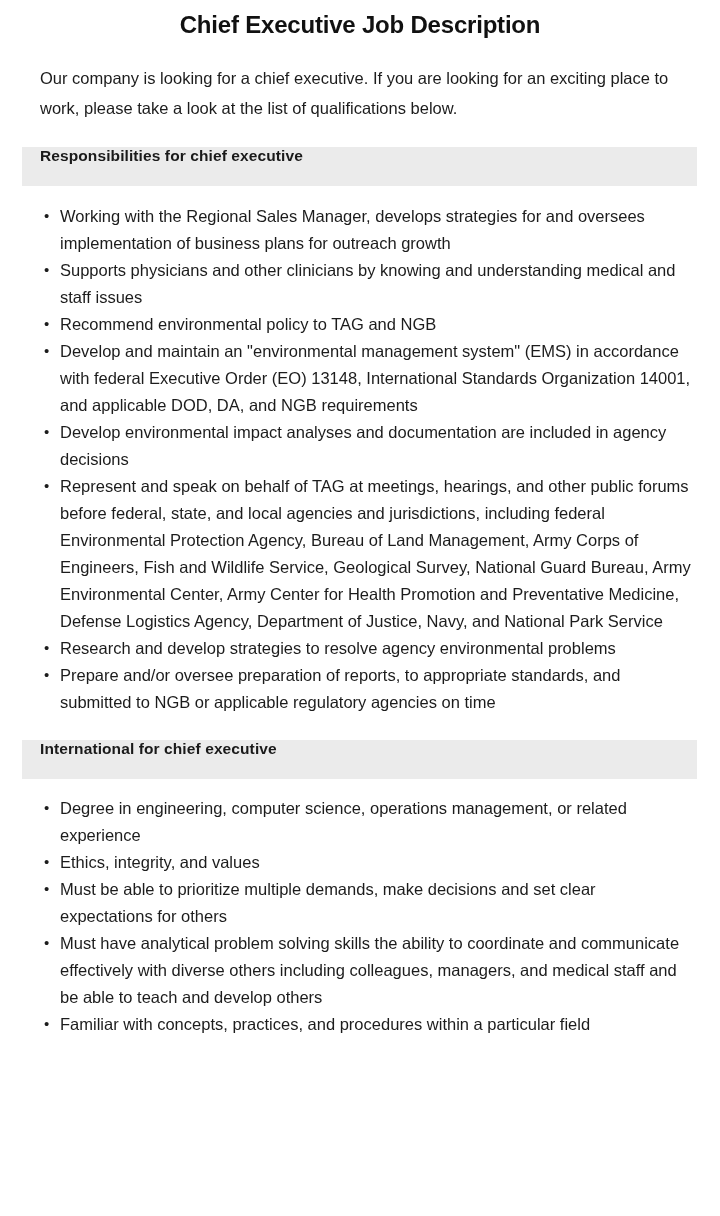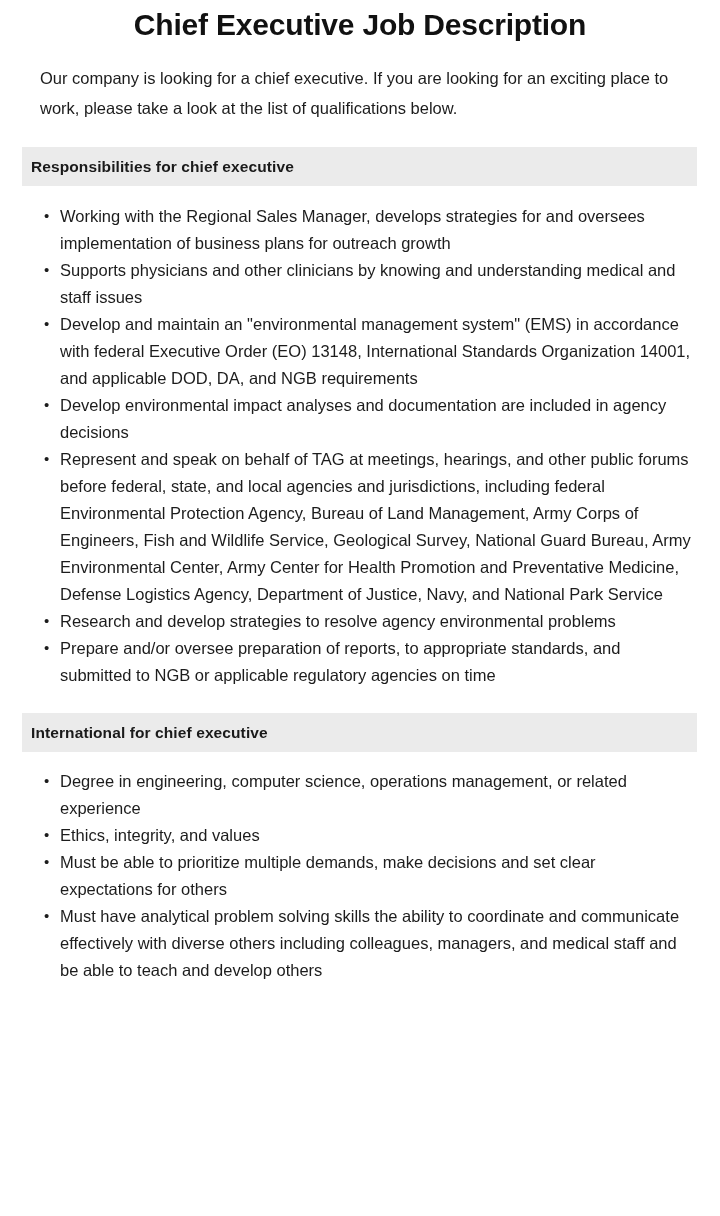--- a/index.html
+++ b/index.html
@@ -14,21 +14,21 @@
     color: #1a1a1a;
     -webkit-font-smoothing: antialiased;
   }
   .page {
     width: 720px;
     box-sizing: border-box;
     padding: 0;
     overflow: hidden;
   }
   .doc-title {
-    font-size: 30px;
+    font-size: 24px;
     font-weight: bold;
     text-align: center;
     letter-spacing: -0.2px;
     margin: 0;
     padding: 5px 22px 0 22px;
     line-height: 40px;
     color: #111111;
   }
   .intro {
     margin: 0;
@@ -38,22 +38,21 @@
     color: #1c1c1c;
   }
   .section {
     margin-top: 24px;
   }
   .section-header {
     margin: 0 23px 0 22px;
     background: #ebebeb;
     height: 39px;
     display: flex;
-    align-items: center;
-    padding: 0 9px;
+    padding: 0 18px;
     box-sizing: border-box;
   }
   .section-header-text {
     font-size: 15.5px;
     font-weight: bold;
     color: #1a1a1a;
     letter-spacing: 0.1px;
   }
   ul.bullets {
     list-style: none;
@@ -92,34 +91,36 @@
 
   <p class="intro">Our company is looking for a chief executive. If you are looking for an exciting place to work, please take a look at the list of qualifications below.</p>
 
   <section class="section resp-section">
     <div class="section-header">
       <span class="section-header-text">Responsibilities for chief executive</span>
     </div>
     <ul class="bullets">
       <li>Working with the Regional Sales Manager, develops strategies for and oversees implementation of business plans for outreach growth</li>
       <li>Supports physicians and other clinicians by knowing and understanding medical and staff issues</li>
+      <li>Recommend environmental policy to TAG and NGB</li>
       <li>Develop and maintain an "environmental management system" (EMS) in accordance with federal Executive Order (EO) 13148, International Standards Organization 14001, and applicable DOD, DA, and NGB requirements</li>
       <li>Develop environmental impact analyses and documentation are included in agency decisions</li>
       <li>Represent and speak on behalf of TAG at meetings, hearings, and other public forums before federal, state, and local agencies and jurisdictions, including federal Environmental Protection Agency, Bureau of Land Management, Army Corps of Engineers, Fish and Wildlife Service, Geological Survey, National Guard Bureau, Army Environmental Center, Army Center for Health Promotion and Preventative Medicine, Defense Logistics Agency, Department of Justice, Navy, and National Park Service</li>
       <li>Research and develop strategies to resolve agency environmental problems</li>
       <li>Prepare and/or oversee preparation of reports, to appropriate standards, and submitted to NGB or applicable regulatory agencies on time</li>
     </ul>
   </section>
 
   <section class="section qual-section">
     <div class="section-header">
       <span class="section-header-text">International for chief executive</span>
     </div>
     <ul class="bullets">
       <li>Degree in engineering, computer science, operations management, or related experience</li>
       <li>Ethics, integrity, and values</li>
       <li>Must be able to prioritize multiple demands, make decisions and set clear expectations for others</li>
       <li>Must have analytical problem solving skills the ability to coordinate and communicate effectively with diverse others including colleagues, managers, and medical staff and be able to teach and develop others</li>
+      <li>Familiar with concepts, practices, and procedures within a particular field</li>
     </ul>
   </section>
 
   <div class="spacer-bottom"></div>
 </div>
 
 </body></html>

